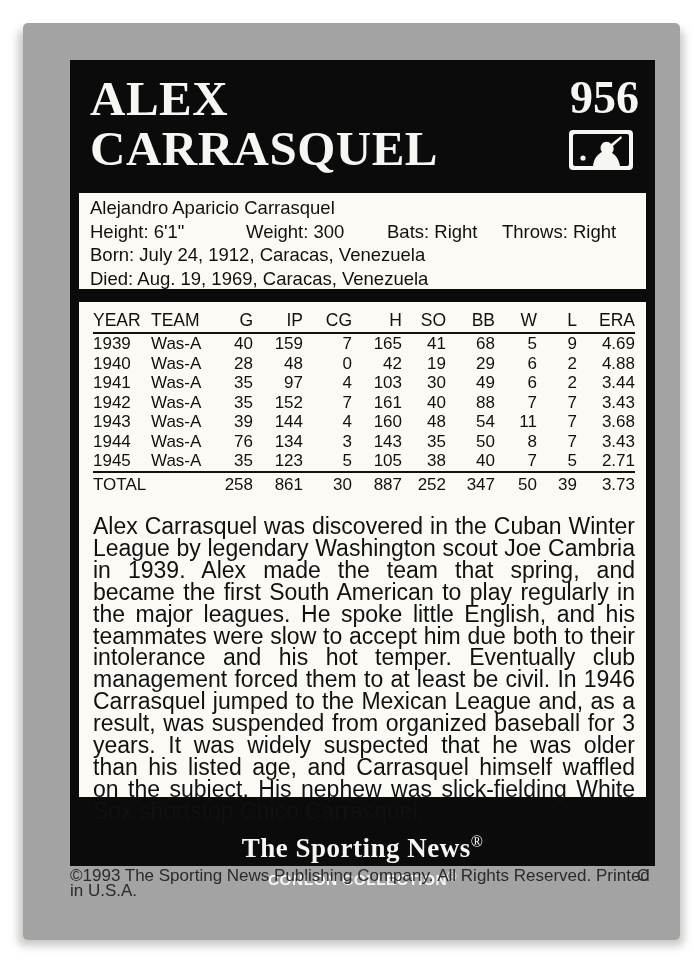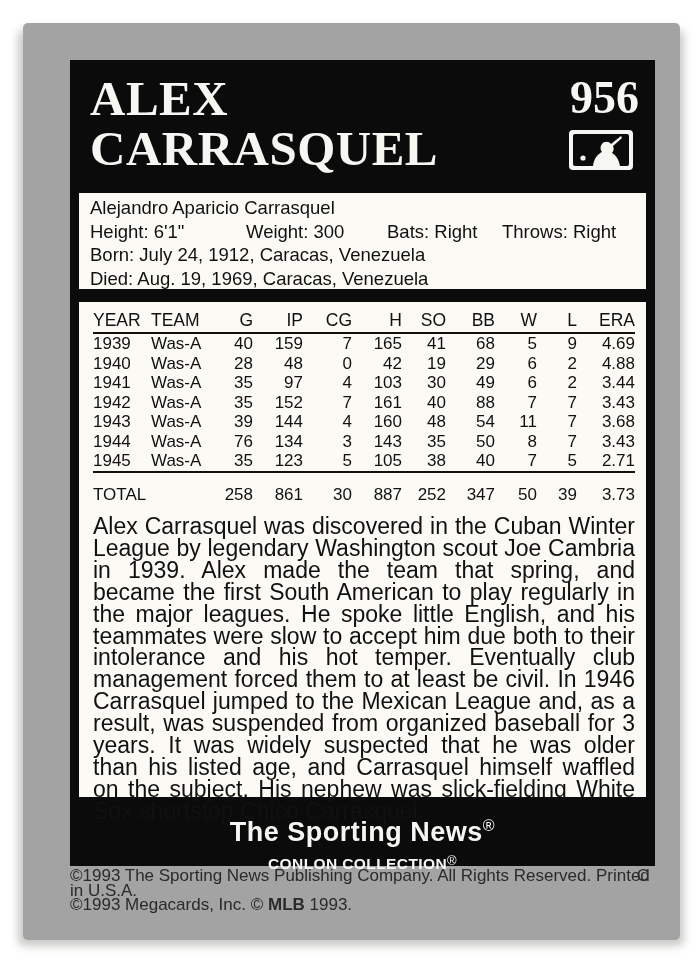--- a/index.html
+++ b/index.html
@@ -52,34 +52,34 @@
     position:absolute; left:14px; top:6px; width:542px;
     border-collapse:collapse; font-size:17px;
   }
   table.stats th, table.stats td {
     padding:0; height:19.5px; line-height:19.5px; text-align:right;
     white-space:nowrap; font-weight:normal;
   }
   table.stats th { height:24px; line-height:24px; font-size:17.5px; }
   table.stats thead tr { border-bottom:2px solid #111; }
   table.stats tr.total { border-top:2px solid #111; }
-  table.stats tr.total td { height:22px; line-height:22px; padding-top:11px;margin-top:44px; }
+  table.stats tr.total td { height:22px; line-height:22px; padding-top:1px;margin-top:44px; }
   table.stats .l { text-align:left; }
   .bio-text {
     position:absolute; left:14px; top:214px; width:542px;
     font-size:23px; line-height:21.9px; text-align:justify;
     text-align-last:left; color:#111;
   }
   .footer {
     position:absolute; left:0; top:744px; width:585px; height:62px;
     text-align:center; color:#f6f6f2;
   }
   .tsn {
-    font-family:Liberation Sans, sans-serif; font-weight:bold;
-    font-size:27px; line-height:32px; margin-top:6px; letter-spacing:0.5px;
+    font-family:Liberation Serif, serif; font-weight:bold;
+    font-size:27px; line-height:32px; margin-top:22px; letter-spacing:0.5px;
   }
   .tsn sup { font-size:16px; font-weight:normal; vertical-align:10px; }
   .conlon {
     font-weight:bold; font-size:15.5px; line-height:26px; letter-spacing:0.4px;
   }
   .conlon sup { font-size:13px; font-weight:normal; vertical-align:4px; }
   .legal {
     position:absolute; left:47px; top:846px; width:585px;
     font-size:17px; line-height:14.5px; color:#2a2a2a;
   }
@@ -260,16 +260,15 @@
     </div>
 
     <div class="footer">
       <div class="tsn"><span>The Sporting News</span><sup>®</sup></div>
       <div class="conlon"><span>CONLON COLLECTION</span><sup>®</sup></div>
     </div>
   </div>
 
   <div class="legal" style="left:47px">
     <div>©1993 The Sporting News Publishing Company. All Rights Reserved. Printed in U.S.A.</div>
-    <div><span>©1993 Megacards, Inc. © </span><b>MLB</b><span> 1993.</span></div>
     <span class="c">C</span>
   </div>
 </div>
 
 </body></html>

